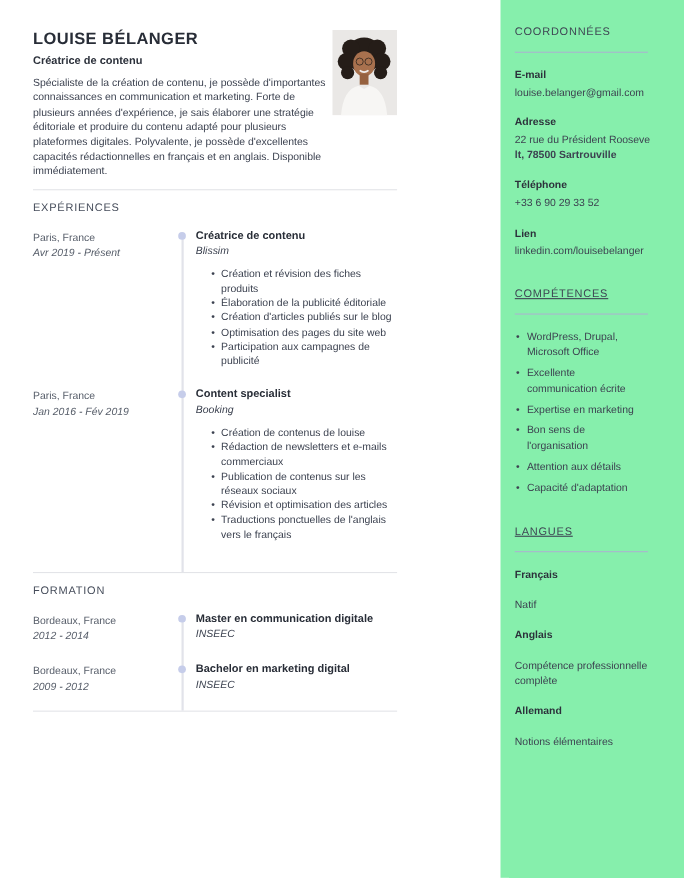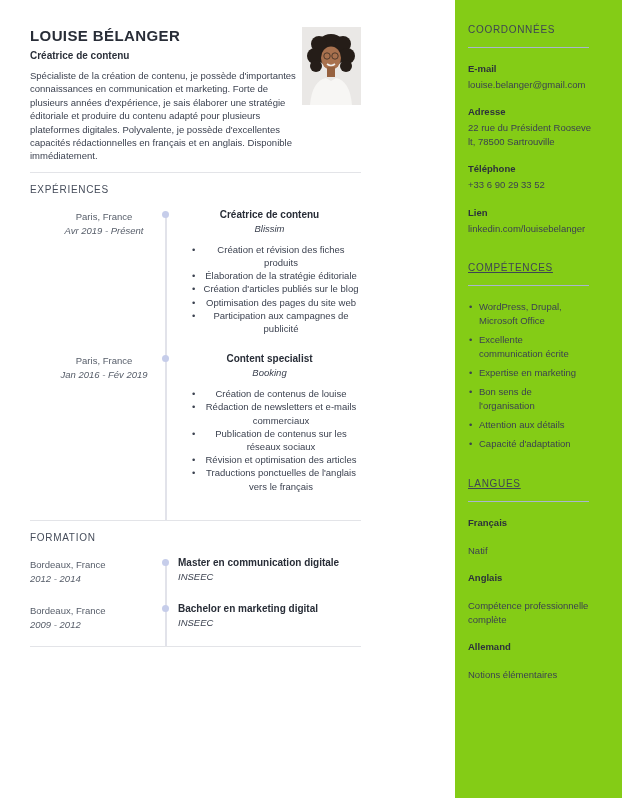--- a/index.html
+++ b/index.html
@@ -17,21 +17,21 @@
     position: absolute;
     left: 0; top: 0;
     width: 374px;
     padding: 27px 13px 0 30px;
   }
   .sidebar {
     position: absolute;
     right: 0; top: 0;
     width: 167px;
     height: 798px;
-    background: #84cc16;
+    background: #86efac;
     padding: 24px 33px 20px 13px;
   }
 
   
   .header-row { display: flex; align-items: flex-start; }
   .header-text { width: 347px; }
   h1.name {
     font-size: 15px;
     font-weight: bold;
     letter-spacing: 0.4px;
@@ -122,21 +122,21 @@
   }
   ul.duties li::before {
     content: "•";
     position: absolute;
     left: 0; top: 0;
     color: #3c4250;
   }
 
   .xp-1 { margin-top: 12px; }
   .xp-2 { margin-top: 17px; }
-  .exp-body { padding-bottom: 27px; text-align: center; }
+  .exp-body { padding-bottom: 27px; }
   .div-2 { margin-top: 0; }
 
   .fo-1 { margin-top: 12px; }
   .fo-2 { margin-top: 17px; }
   .form-body { padding-bottom: 15px; }
   .div-3 { margin-top: 0; }
 
   
   .sb-title {
     font-size: 10px;
@@ -215,21 +215,21 @@
         <div class="meta">
           <div class="loc">Paris, France</div>
           <div class="dates">Avr 2019 - Présent</div>
         </div>
         <div class="content">
           <span class="dot"></span>
           <div class="role">Créatrice de contenu</div>
           <div class="company">Blissim</div>
           <ul class="duties">
             <li>Création et révision des fiches produits</li>
-            <li>Élaboration de la stratégie éditoriale</li>
+            <li>Élaboration de la publicité éditoriale</li>
             <li>Création d'articles publiés sur le blog</li>
             <li>Optimisation des pages du site web</li>
             <li>Participation aux campagnes de publicité</li>
           </ul>
         </div>
       </div>
 
       <div class="tl-item xp-2">
         <div class="meta">
           <div class="loc">Paris, France</div>
@@ -293,21 +293,21 @@
   <div class="sb-title">COORDONNÉES</div>
 
   <div class="sb-group">
     <div class="sb-label">E-mail</div>
     <div class="sb-value nowrap">louise.belanger@gmail.com</div>
   </div>
 
   <div class="sb-group">
     <div class="sb-label">Adresse</div>
     <div class="sb-value nowrap">22 rue du Président Rooseve</div>
-    <div class="sb-value" style="margin-top:0;">lt, 78500 Sartrouville</div>
+    <div class="sb-value" style="margin-top:0;font-weight:bold;">lt, 78500 Sartrouville</div>
   </div>
 
   <div class="sb-group">
     <div class="sb-label">Téléphone</div>
     <div class="sb-value nowrap">+33 6 90 29 33 52</div>
   </div>
 
   <div class="sb-group">
     <div class="sb-label">Lien</div>
     <div class="sb-value nowrap">linkedin.com/louisebelanger</div>

